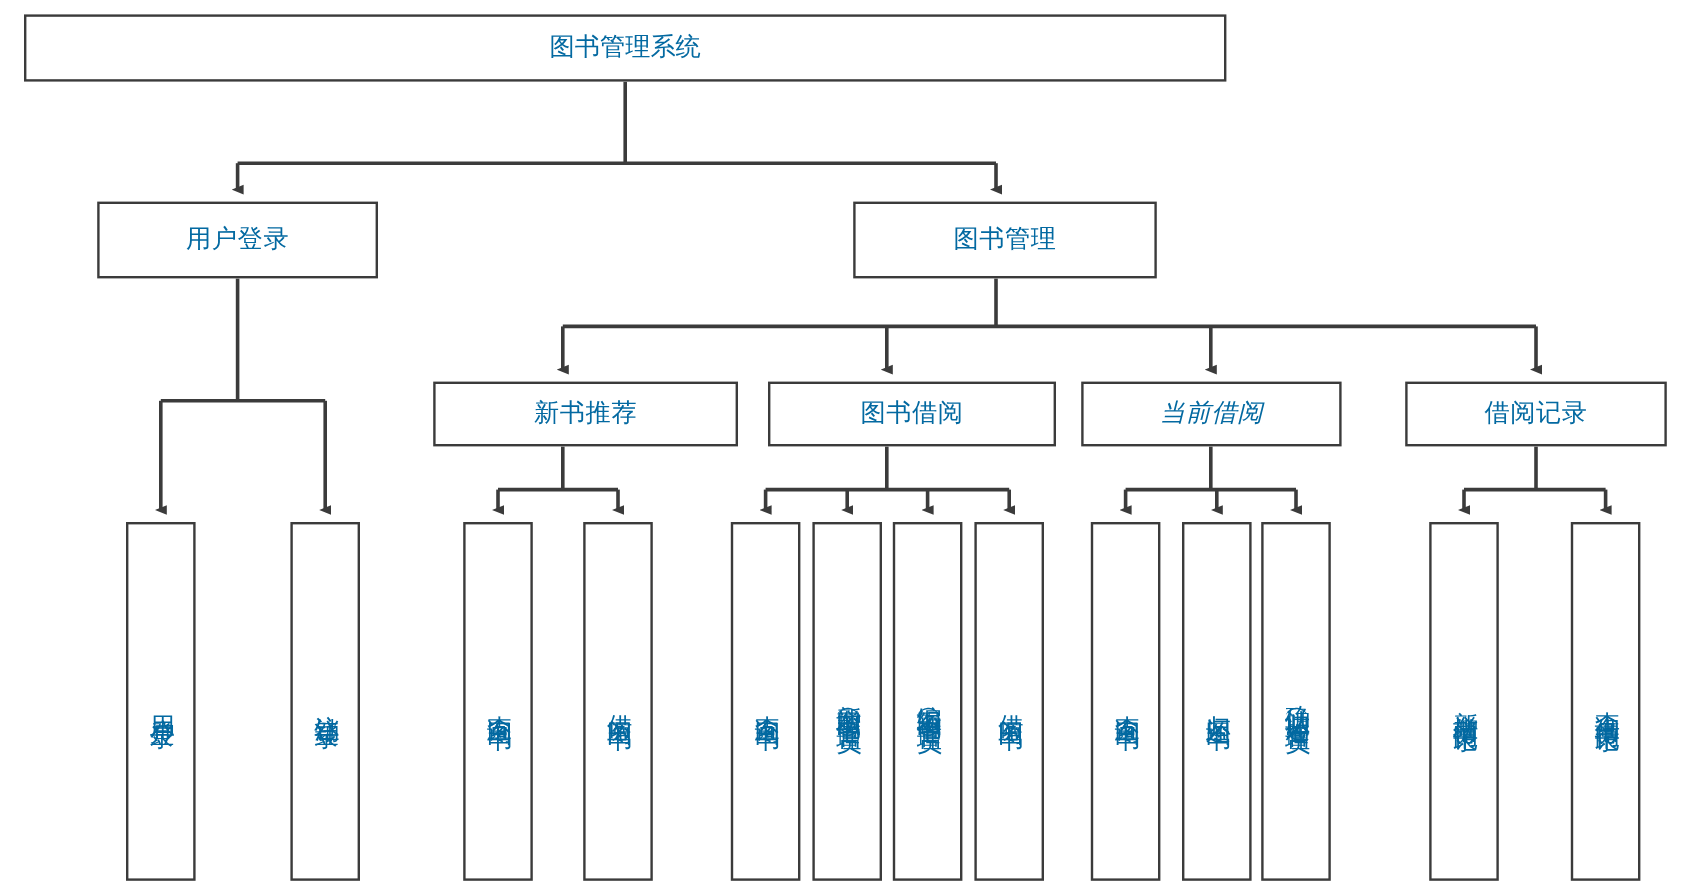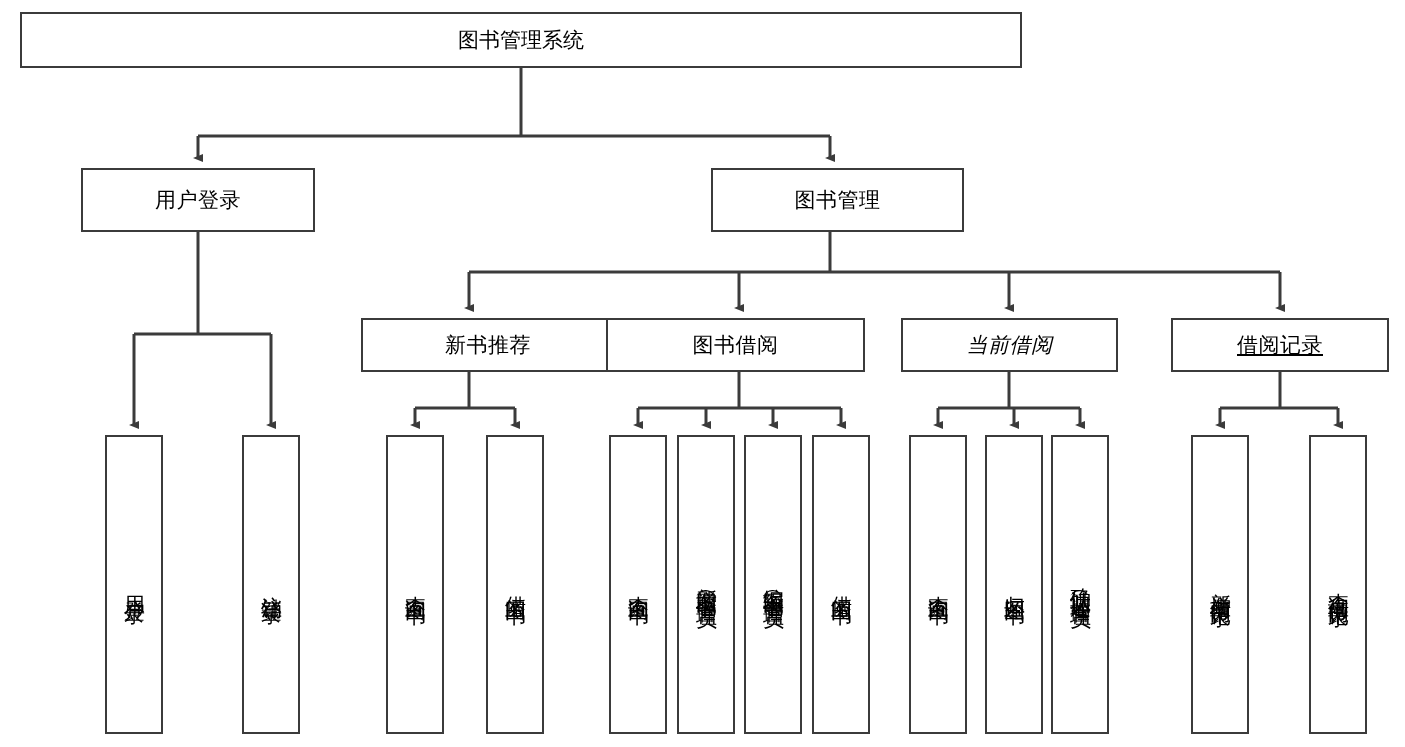--- a/index.html
+++ b/index.html
@@ -22,21 +22,21 @@
     left: 0;
     top: 0;
     width: 1405px;
     height: 747px;
   }
   .node {
     position: absolute;
     box-sizing: border-box;
     border: 2px solid #3b3b3b;
     background: #ffffff;
-    color: #000000;
+    color: #0369a1;
     display: flex;
     align-items: center;
     justify-content: center;
     line-height: 1.18;
   }
   .node-h {
     font-size: 21px;
     letter-spacing: 0.5px;
   }
   .node-root {
@@ -128,27 +128,27 @@
   <div class="node node-h" style="left:81px; top:168px; width:234px; height:64px;">
     <span>用户登录</span>
   </div>
   <div class="node node-h" style="left:711px; top:168px; width:253px; height:64px;">
     <span>图书管理</span>
   </div>
 
   <div class="node node-h" style="left:361px; top:318px; width:254px; height:54px;">
     <span>新书推荐</span>
   </div>
-  <div class="node node-h" style="left:606px; top:318px; width:259px; height:54px;">
+  <div class="node node-h" style="left:640px; top:318px; width:240px; height:54px;">
     <span>图书借阅</span>
   </div>
   <div class="node node-h" style="left:901px; top:318px; width:217px; height:54px;font-style:italic;">
     <span>当前借阅</span>
   </div>
-  <div class="node node-h" style="left:1171px; top:318px; width:218px; height:54px;text-decoration:underline;">
+  <div class="node node-h" style="left:1171px; top:318px; width:218px; height:54px;">
     <span>借阅记录</span>
   </div>
 
   <div class="node node-v" style="left:105px; top:435px; width:58px; height:299px;">
     <span class="vtext">用户登录</span>
   </div>
   <div class="node node-v" style="left:242px; top:435px; width:58px; height:299px;">
     <span class="vtext">注销登录</span>
   </div>
 

